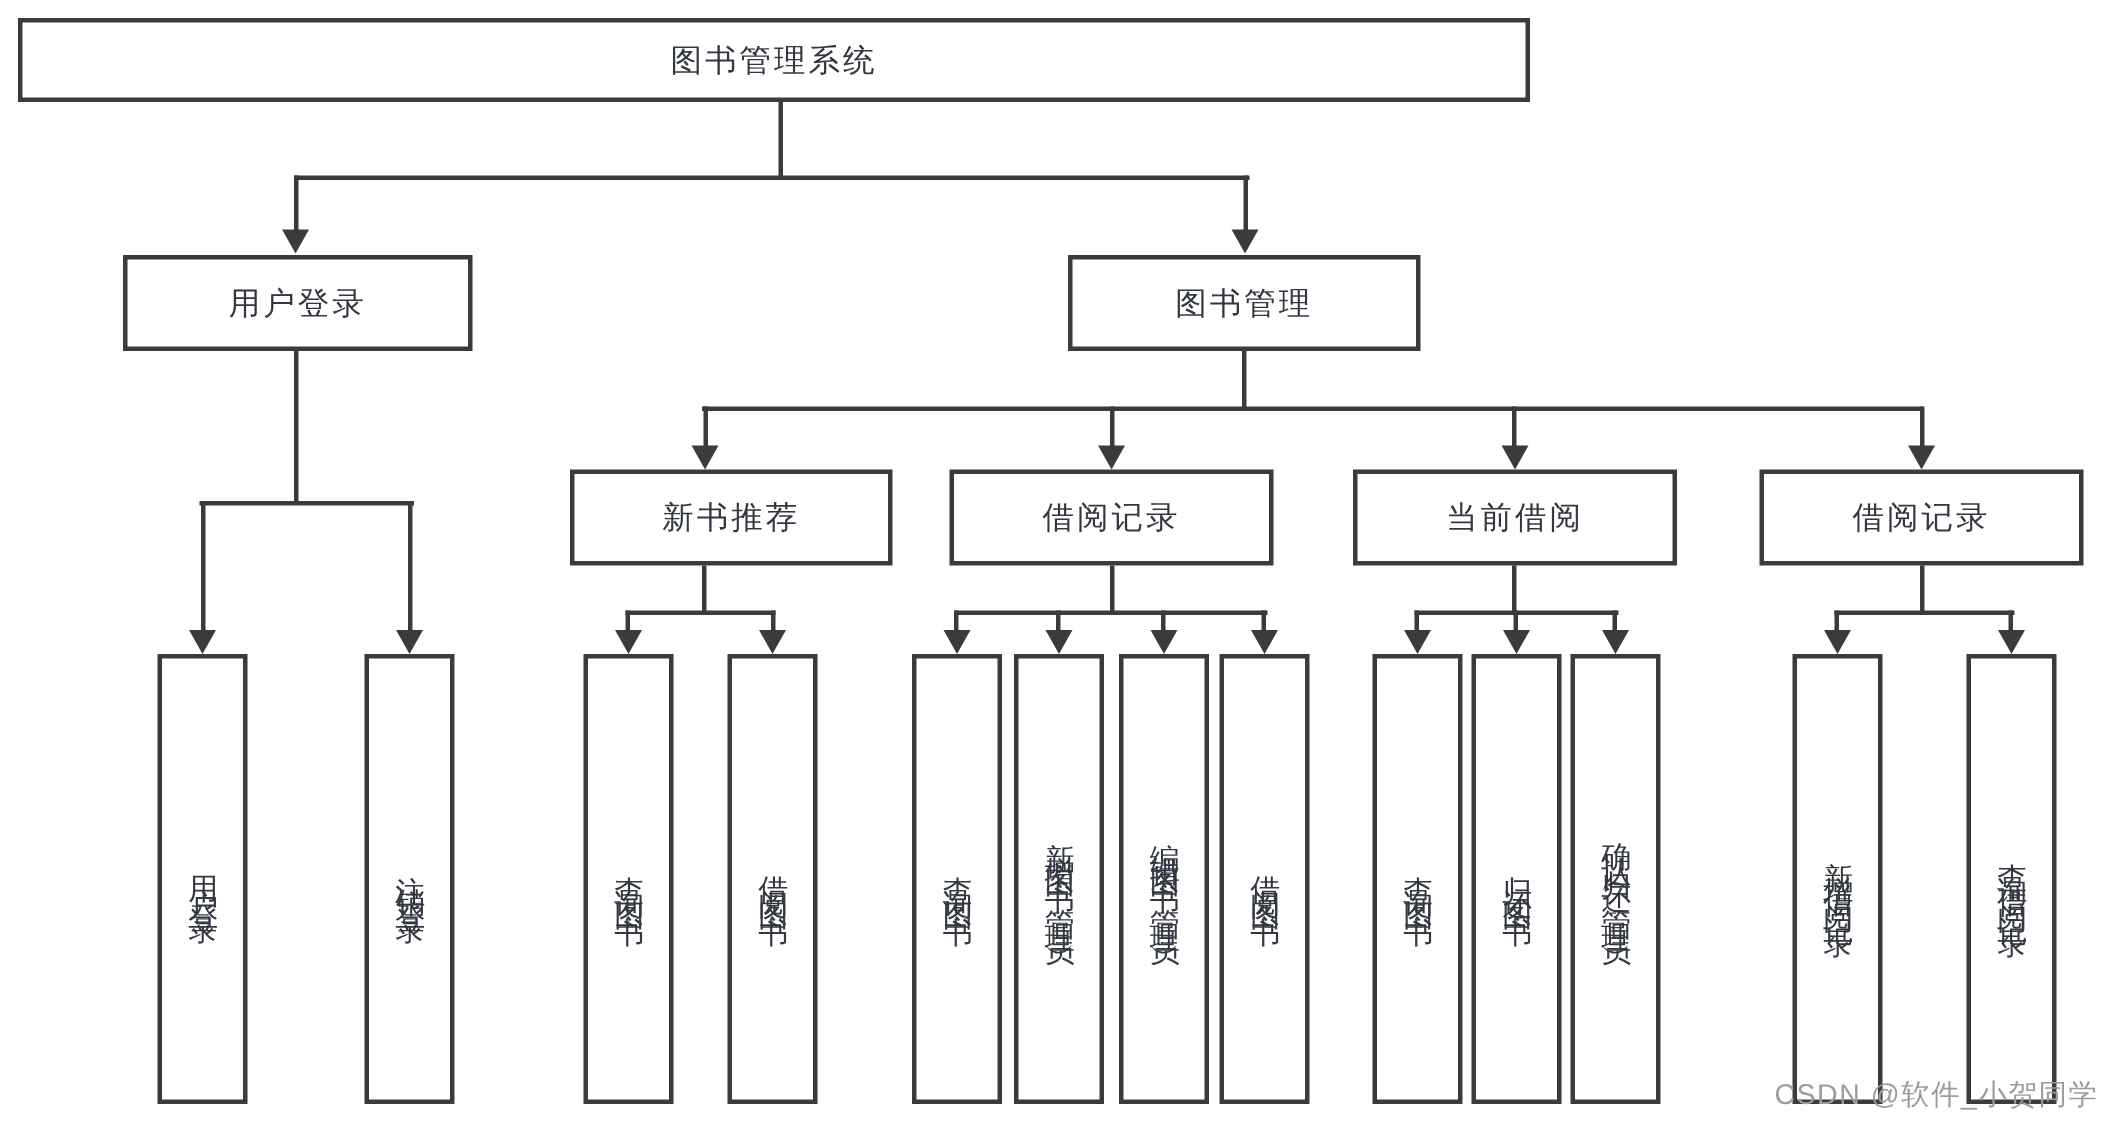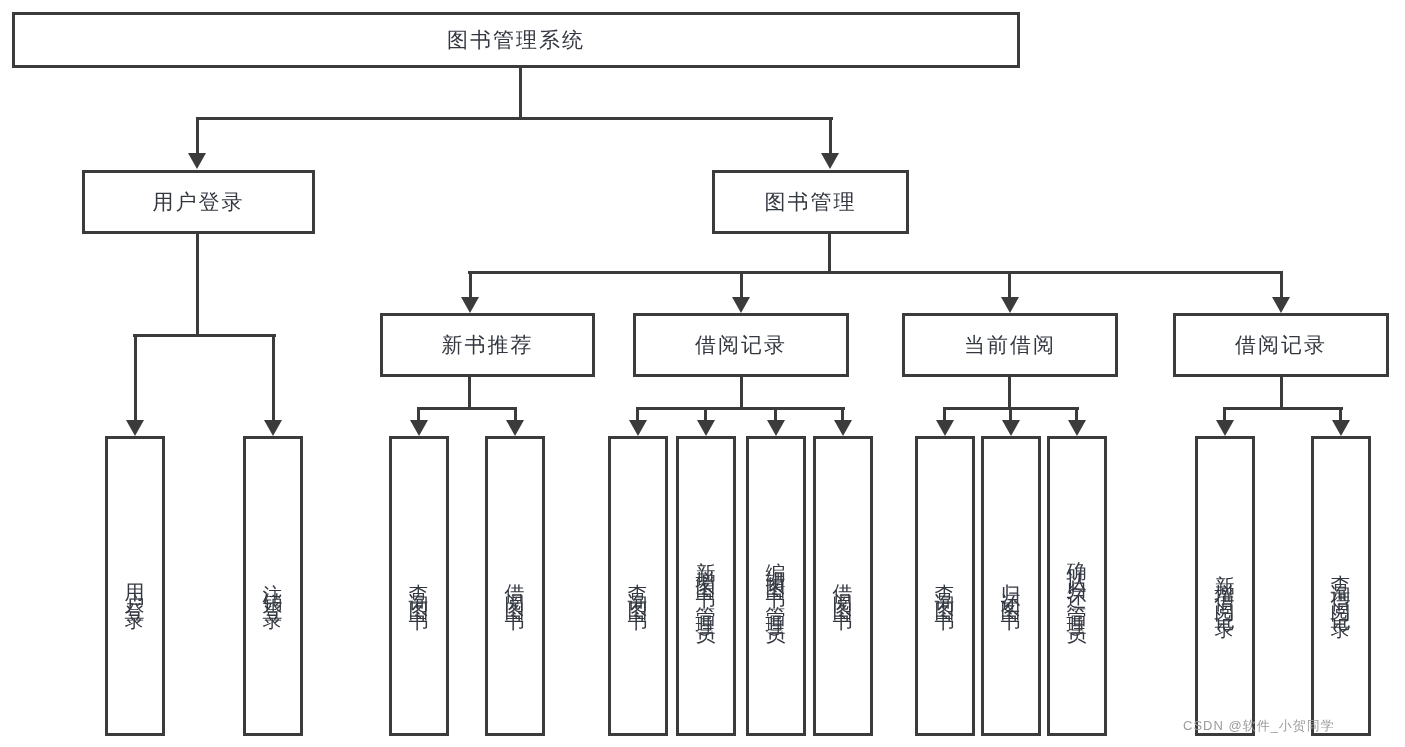--- a/index.html
+++ b/index.html
@@ -24,21 +24,21 @@
     font-size:20px;letter-spacing:9px;white-space:normal;line-height:1;
   }
   .line{position:absolute;background:var(--line);}
   .ah{
     position:absolute;width:0;height:0;
     border-left:9px solid transparent;border-right:9px solid transparent;
     border-top:16px solid var(--line);
   }
   .watermark{
     position:absolute;left:1183px;top:717px;z-index:5;
-    color:var(--wm);font-size:13px;letter-spacing:1px;white-space:nowrap;
+    color:var(--wm);font-size:19px;letter-spacing:1px;white-space:nowrap;
   }
 </style>
 </head>
 <body>
 
 <div class="canvas">
 
   <div class="box" style="left:12px;top:12px;width:1008px;height:56px">
     <span class="lbl">图书管理系统</span>
   </div>
@@ -47,21 +47,21 @@
   <div class="line" style="left:196px;top:117px;width:637px;height:3px"></div>
 
   <div class="line" style="left:196px;top:117px;width:3px;height:37px"></div>
   <div class="ah" style="left:188px;top:153px"></div>
   <div class="line" style="left:829px;top:117px;width:3px;height:37px"></div>
   <div class="ah" style="left:821px;top:153px"></div>
 
   <div class="box" style="left:82px;top:170px;width:233px;height:64px">
     <span class="lbl">用户登录</span>
   </div>
-  <div class="box" style="left:712px;top:170px;width:197px;height:64px">
+  <div class="box" style="left:712px;top:170px;width:235px;height:64px">
     <span class="lbl">图书管理</span>
   </div>
 
   <div class="line" style="left:196px;top:234px;width:3px;height:102px"></div>
   <div class="line" style="left:133px;top:334px;width:143px;height:3px"></div>
   <div class="line" style="left:134px;top:334px;width:3px;height:88px"></div>
   <div class="ah" style="left:126px;top:420px"></div>
   <div class="line" style="left:272px;top:334px;width:3px;height:88px"></div>
   <div class="ah" style="left:264px;top:420px"></div>
 

